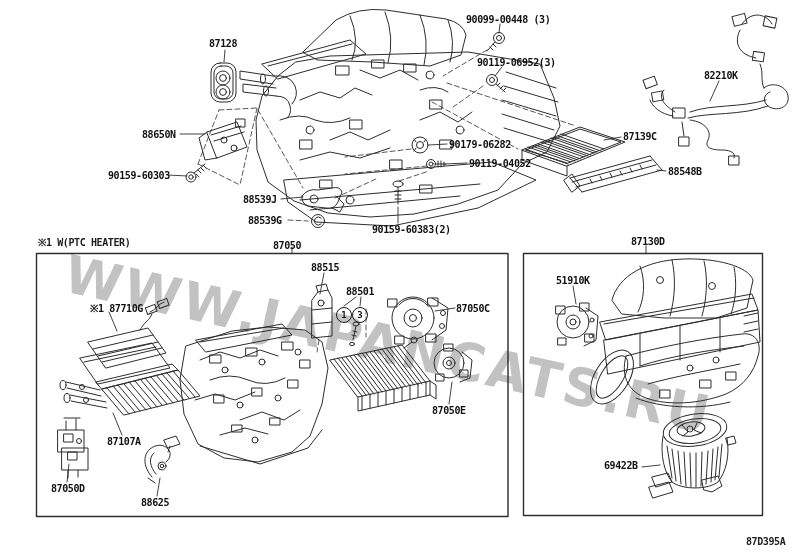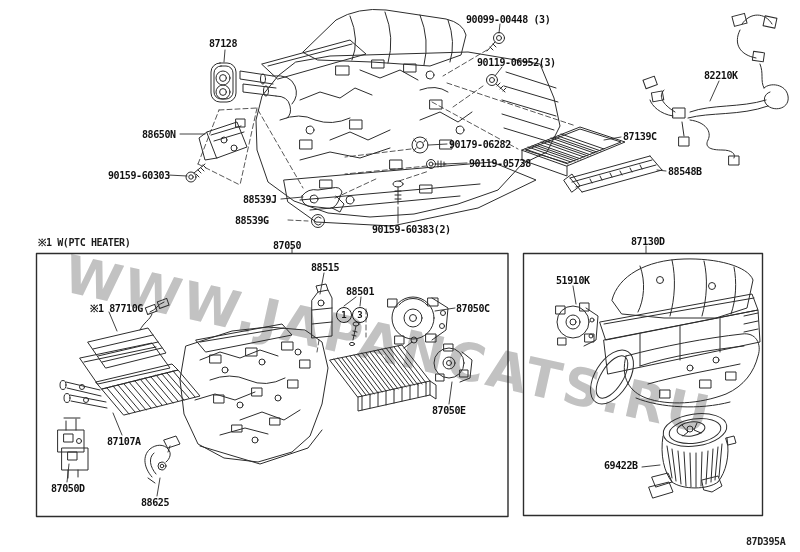--- a/index.html
+++ b/index.html
@@ -497,23 +497,23 @@
 
   <div class="label" style="left:209px;top:38px">87128</div>
   <div class="label" style="left:466px;top:14px">90099-00448 (3)</div>
   <div class="label" style="left:477px;top:57px">90119-06952(3)</div>
   <div class="label" style="left:704px;top:70px">82210K</div>
   <div class="label" style="left:142px;top:129px">88650N</div>
   <div class="label" style="left:108px;top:170px">90159-60303</div>
   <div class="label" style="left:623px;top:131px">87139C</div>
   <div class="label" style="left:668px;top:166px">88548B</div>
   <div class="label" style="left:449px;top:139px">90179-06282</div>
-  <div class="label" style="left:469px;top:158px">90119-05738</div>
+  <div class="label" style="left:469px;top:158px">90119-04052</div>
   <div class="label" style="left:243px;top:194px">88539J</div>
-  <div class="label" style="left:235px;top:215px">88539G</div>
+  <div class="label" style="left:248px;top:215px">88539G</div>
   <div class="label" style="left:372px;top:224px">90159-60383(2)</div>
   <div class="label" style="left:273px;top:240px">87050</div>
   <div class="label note" style="left:38px;top:235px">※1 W(PTC HEATER)</div>
   <div class="label" style="left:90px;top:301px">※1 87710G</div>
   <div class="label" style="left:311px;top:262px">88515</div>
   <div class="label" style="left:346px;top:286px">88501</div>
   <div class="label" style="left:456px;top:303px">87050C</div>
   <div class="label" style="left:432px;top:405px">87050E</div>
   <div class="label" style="left:107px;top:436px">87107A</div>
   <div class="label" style="left:51px;top:483px">87050D</div>

